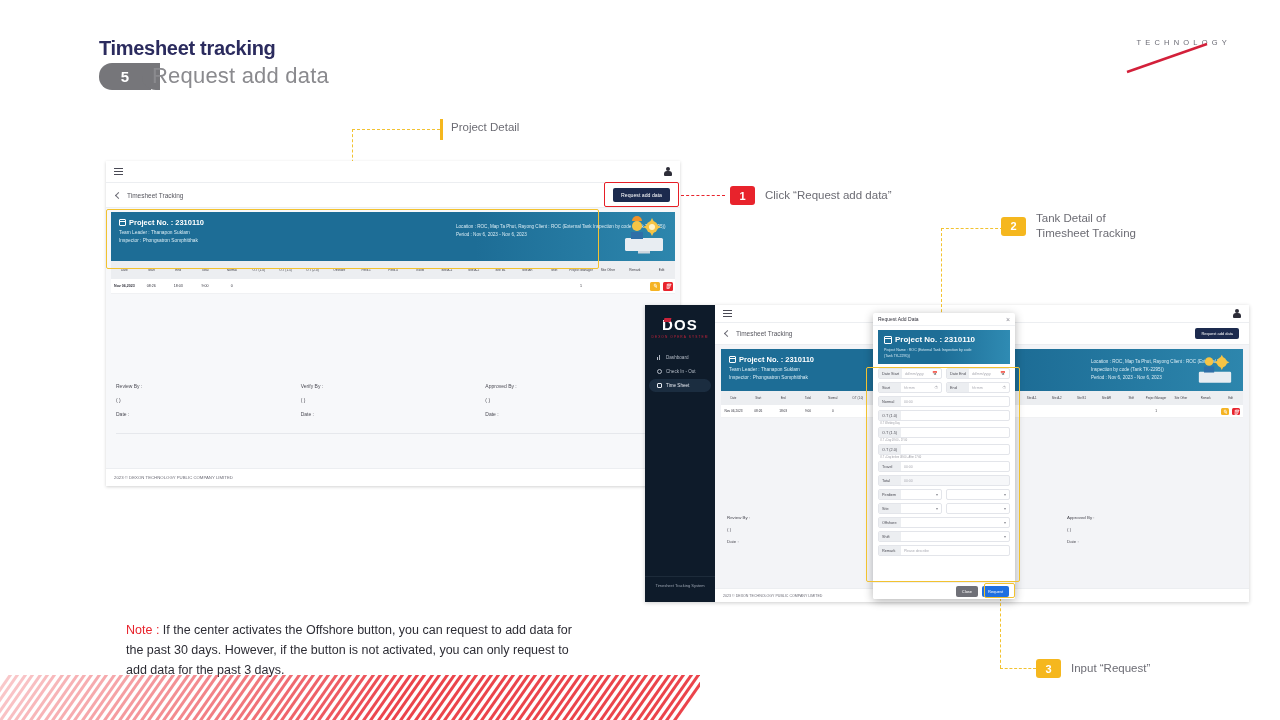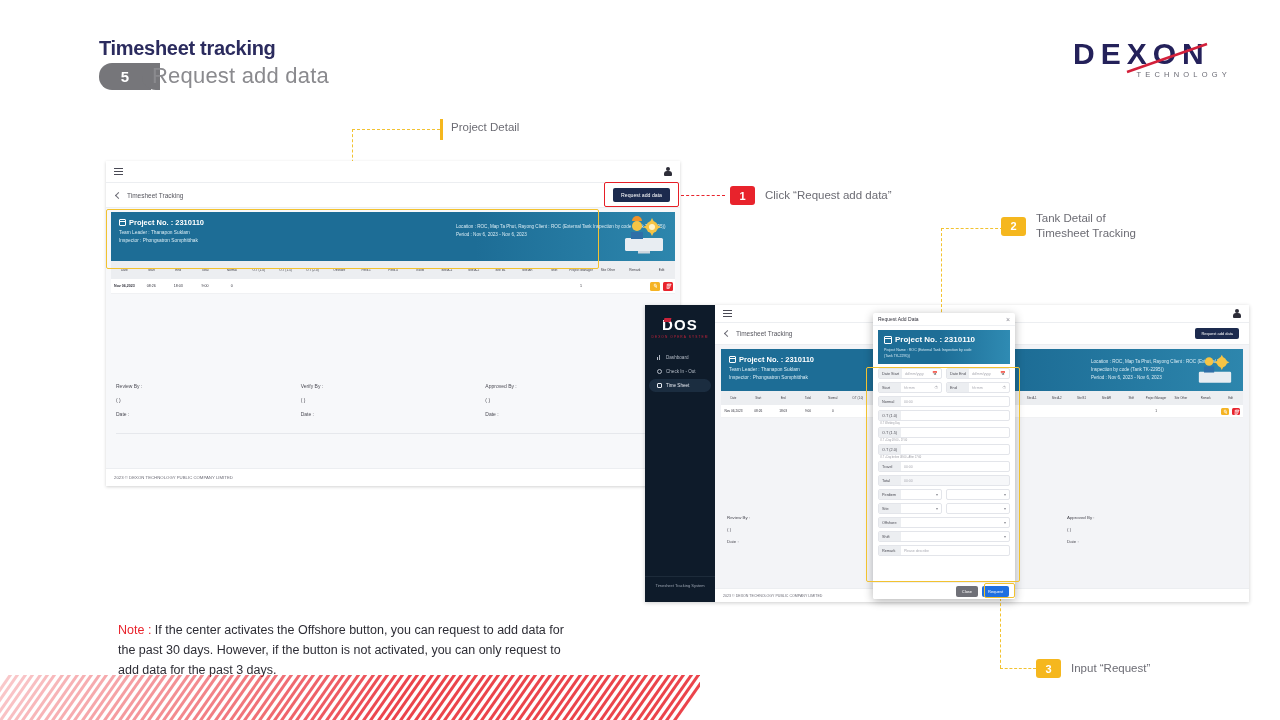--- a/index.html
+++ b/index.html
@@ -278,21 +278,21 @@
   }
 
   
   .dash-h{ position:absolute; border-top:1.2px dashed #f2c230; }
   .dash-v{ position:absolute; border-left:1.2px dashed #f2c230; }
   .dash-h-red{ position:absolute; border-top:1.2px dashed #e8232c; }
   .tick-y{ position:absolute; width:2.5px; background:#f5b71e; }
 
   
   .note{
-    position:absolute; left:118px; top:620px; width:450px;
+    position:absolute; left:126px; top:620px; width:450px;
     font-size:12.5px; color:#2d2d35; line-height:20px;
   }
   .note b{ color:#e8232c; font-weight:normal; }
 
   
   .stripes{
     position:absolute; left:0; bottom:0; width:700px; height:45px; overflow:hidden;
   }
   .stripes i{
     position:absolute; bottom:-10px; width:2.5px; height:70px; background:#e8232c;
@@ -300,21 +300,20 @@
   }
 </style>
 </head>
 <body>
 
 <div class="slide-title">Timesheet tracking</div>
 <div class="step-badge">5</div>
 <div class="step-title">Request add data</div>
 
 <div class="logo">
-  <div class="logo-text">DEXON</div>
   <div class="logo-sub">TECHNOLOGY</div>
   <svg class="logo-slash" viewBox="0 0 84 32">
     <line x1="2" y1="30" x2="82" y2="2" stroke="#d3203a" stroke-width="2.4"></line>
   </svg>
 </div>
 
 <div class="lbl-proj-detail">Project Detail</div>
 <div class="dash-h" style="left:352px; top:129px; width:88px;"></div>
 <div class="dash-v" style="left:352px; top:129px; height:85px;"></div>
 <div class="tick-y" style="left:440px; top:119px; height:21px;"></div>

